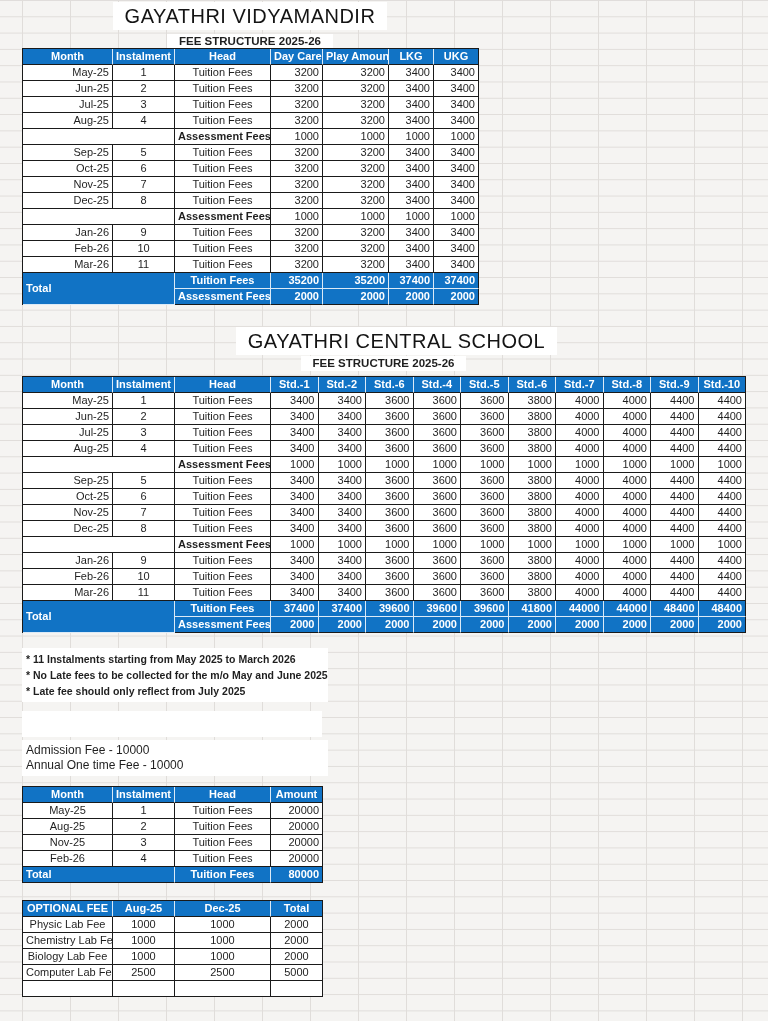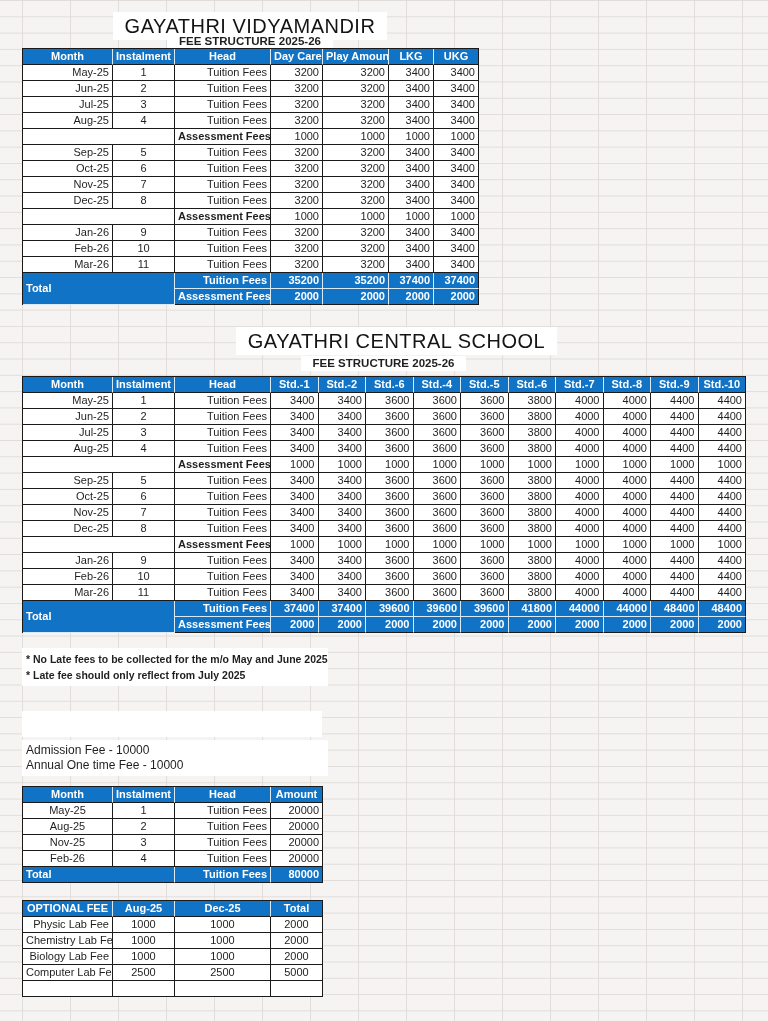--- a/index.html
+++ b/index.html
@@ -42,40 +42,40 @@
   }
   .fee-table th:last-child{border-right:1px solid #1a1a1a;}
   .fee-table tr.total td{
     background:#1173c5;color:#ffffff;font-weight:700;
     border-right:1px solid rgba(255,255,255,0.85);
     border-bottom:1px solid rgba(255,255,255,0.85);
   }
   .fee-table tr.total td:last-child{border-right:1px solid #1a1a1a;}
   .fee-table tr.total-last td{border-bottom:1px solid #1a1a1a;}
   .fee-table td.total-label{vertical-align:middle;text-align:left;}
-  .al{text-align:right}.ar{text-align:right}.ac{text-align:center}
+  .al{text-align:center}.ar{text-align:right}.ac{text-align:center}
   .bold{font-weight:700;}
 
   #notes-block{
     position:absolute;left:22px;top:648px;width:300px;
     background:#ffffff;padding:3px 2px 3px 4px;
   }
   .note-line{font-size:10.5px;font-weight:700;line-height:16px;height:16px;white-space:nowrap;}
   #std11-info{
     position:absolute;left:22px;top:740px;width:300px;
     background:#ffffff;padding:3px 2px 3px 4px;
   }
   .info-line{font-size:12px;font-weight:400;line-height:15px;height:15px;white-space:nowrap;}
 </style>
 </head>
 <body>
 
 <div id="sheet">
 
-  <div class="title title-lg" style="left:22px;top:12px;width:456px;">
+  <div class="title title-lg" style="left:22px;top:2px;width:456px;">
     <span>GAYATHRI VIDYAMANDIR</span>
   </div>
   <div class="title title-sub" style="left:22px;top:34px;width:456px;">
     <span>FEE STRUCTURE 2025-26</span>
   </div>
   <table id="table-vidyamandir" class="fee-table" style="left: 22px; top: 48px; width: 457px;">
       <colgroup>
         <col style="width: 90px;">
         <col style="width: 62px;">
         <col style="width: 96px;">
@@ -486,20 +486,21 @@
           <td class="ar">2000</td>
           <td class="ar">2000</td>
           <td class="ar">2000</td>
           <td class="ar">2000</td>
           <td class="ar">2000</td>
         </tr>
       </tbody>
     </table>
 
   <div id="notes-block">
+    <div class="note-line">* 11 Instalments starting from May 2025 to March 2026</div>
     <div class="note-line">* No Late fees to be collected for the m/o May and June 2025</div>
     <div class="note-line">* Late fee should only reflect from July 2025</div>
   </div>
 
   <div class="title title-med" style="left:22px;top:711px;width:300px;background:#ffffff;">
     <span style="background:transparent;margin-top:26px;">Std. - 11 Fee Structure</span>
   </div>
   <div id="std11-info">
     <div class="info-line">Admission Fee - 10000</div>
     <div class="info-line">Annual One time Fee - 10000</div>

